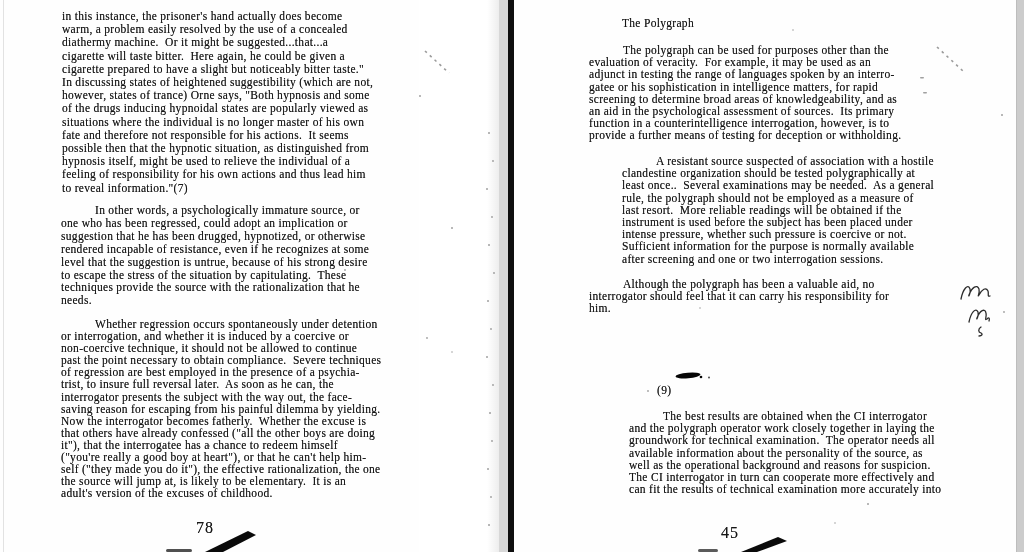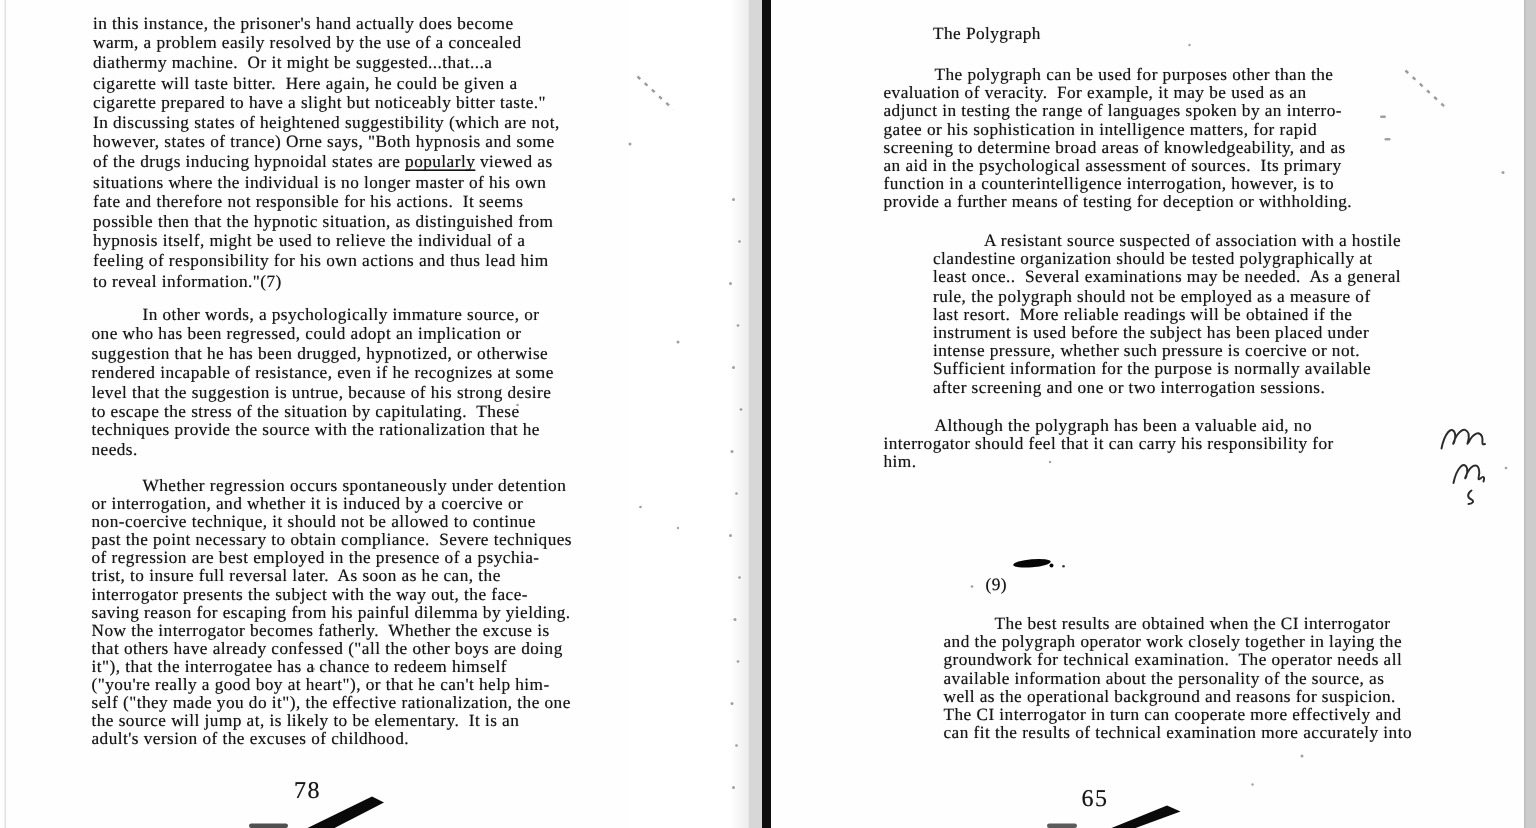--- a/index.html
+++ b/index.html
@@ -24,21 +24,21 @@
     letter-spacing:0.3px;
     color:#161616;
     text-shadow:0 0 0.5px rgba(20,20,20,0.6);
     white-space:pre;
   }
   .lh132{line-height:13.2px;}
   .lh129{line-height:12.9px;}
   .lh121{line-height:12.1px;}
   .lh122{line-height:12.2px;}
   .indent{text-indent:34px;}
-  .underline-word{text-decoration:underline;text-underline-offset:2px;margin-top:41px;}
+  .underline-word{text-underline-offset:2px;margin-top:41px;}
   .page-num{font-size:16px;letter-spacing:1px;}
   .marks-overlay{position:absolute;left:0;top:0;width:1024px;height:552px;pointer-events:none;}
 </style>
 </head>
 <body>
 
 <div class="page page-left">
   <div class="left-edge-line"></div>
 
   <div class="page-text lh132" style="left:62px;top:10px;"><span>in this instance, the prisoner's hand actually does become
@@ -119,21 +119,21 @@
 <div class="page-text lh122" style="left:657px;top:384px;">(9)</div>
 
 <div class="page-text lh122 indent" style="left:589px;top:410px;margin-left:40px;">The best results are obtained when the CI interrogator
 and the polygraph operator work closely together in laying the
 groundwork for technical examination.  The operator needs all
 available information about the personality of the source, as
 well as the operational background and reasons for suspicion.
 The CI interrogator in turn can cooperate more effectively and
 can fit the results of technical examination more accurately into</div>
 
-<div class="page-text page-num" style="left:721px;top:524px;">65</div>
+<div class="page-text page-num" style="left:721px;top:524px;">45</div>
 
 <svg class="marks-overlay" viewBox="0 0 1024 552" xmlns="http://www.w3.org/2000/svg">
 
   <polygon points="205,552 248,531 256,535 223,552" fill="#0a0a0a"></polygon>
   <polygon points="741,552 778,537 787,541 757,552" fill="#0a0a0a"></polygon>
   <rect x="166" y="549" width="26" height="3" rx="1.5" fill="#161616" opacity="0.75"></rect>
   <rect x="698" y="549" width="20" height="3" rx="1.5" fill="#161616" opacity="0.7"></rect>
 
   <g>
     <ellipse cx="688" cy="375.5" rx="12.5" ry="2.7" transform="rotate(-5 688 375.5)" fill="#060606"></ellipse>

